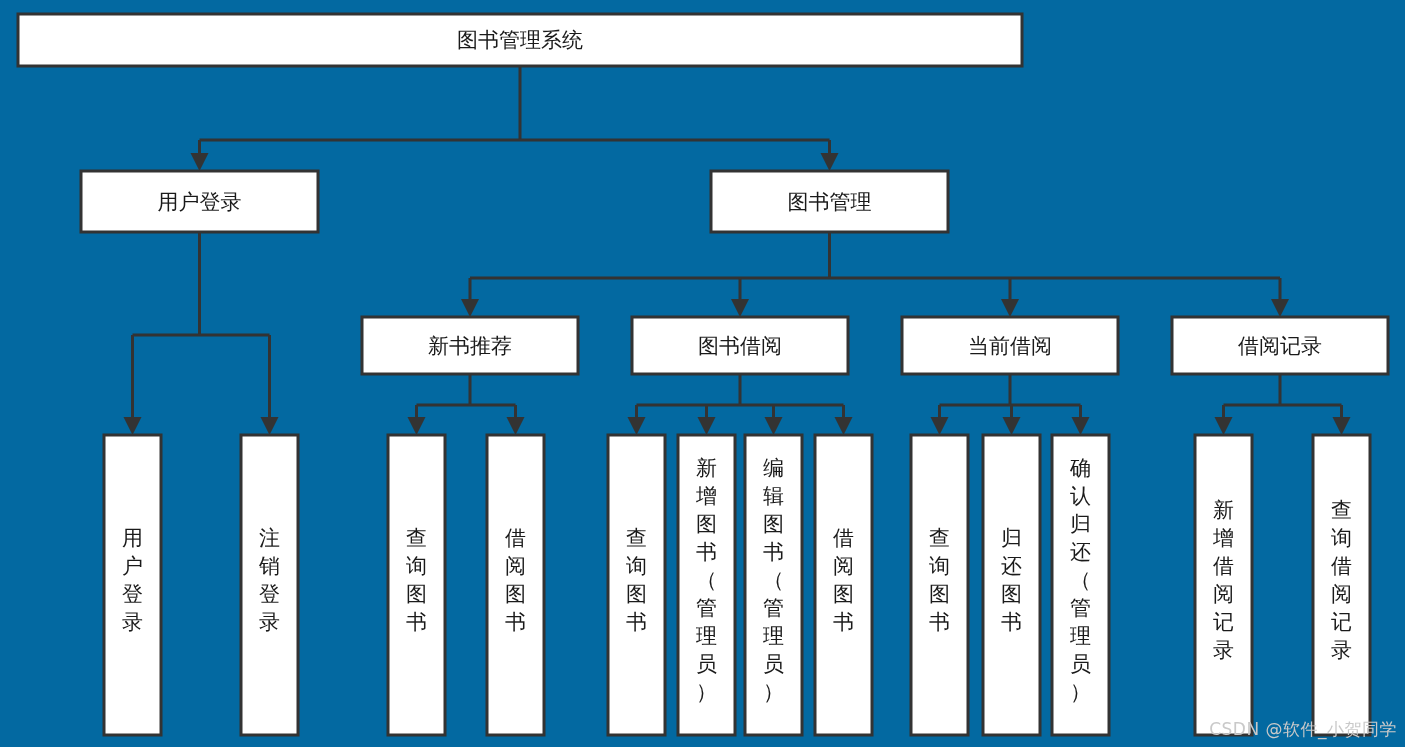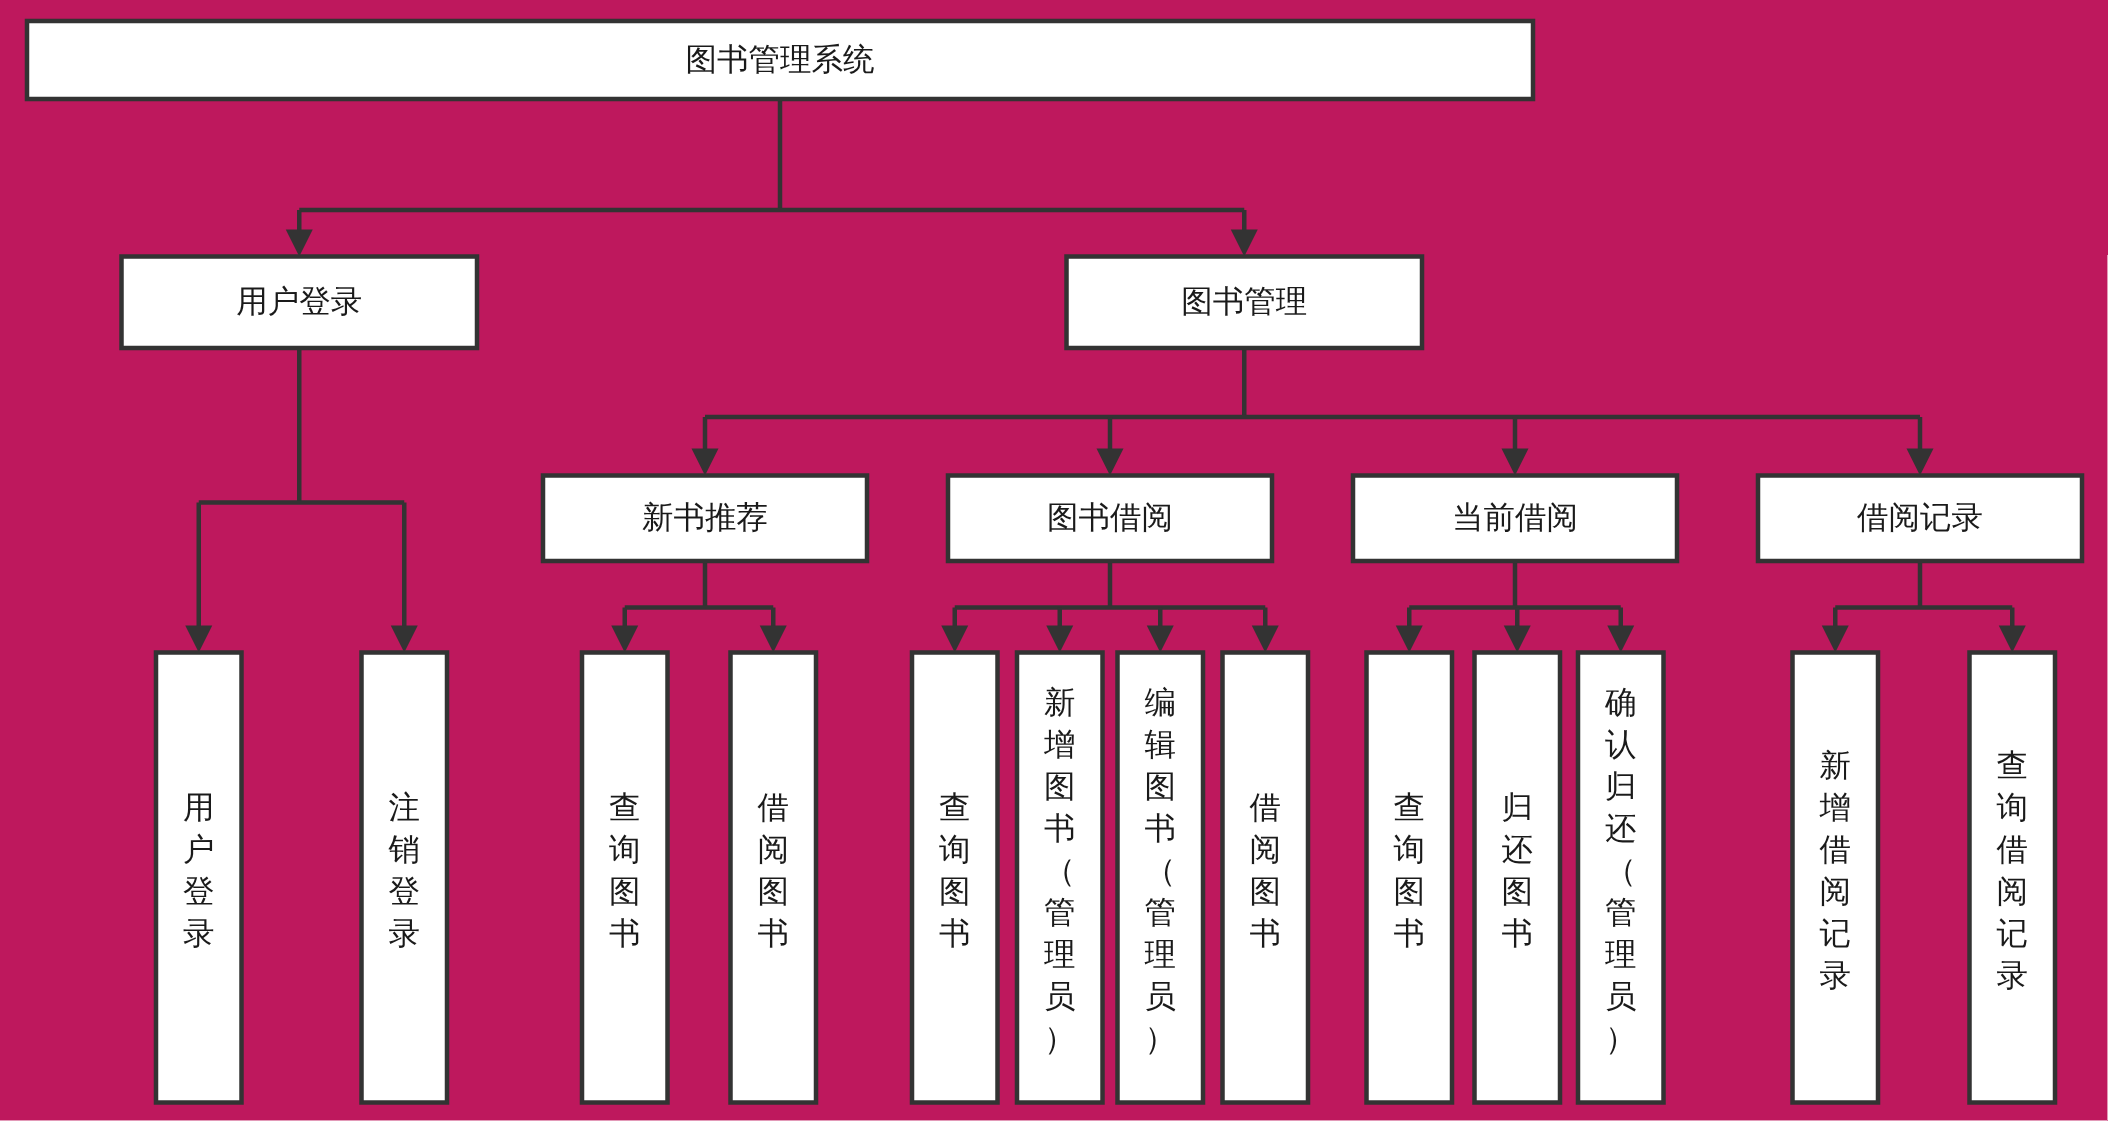--- a/index.html
+++ b/index.html
@@ -10,21 +10,21 @@
   body {
     width: 1405px;
     height: 747px;
     font-family: "DejaVu Sans", "Liberation Sans", sans-serif;
     overflow: hidden;
   }
   #diagram-root {
     position: relative;
     width: 1405px;
     height: 747px;
-    background: #be185d;
+    background: #0369a1;
   }
   svg#flow {
     display: block;
     width: 1405px;
     height: 747px;
   }
   .node-rect {
     fill: #ffffff;
     stroke: #333333;
     stroke-width: 3;
@@ -199,13 +199,14 @@
         <g>
           <rect x="1195" y="435" width="57" height="300" class="node-rect"></rect>
           <text x="1223.5" y="517" class="node-text-vert"><tspan x="1223.5" dy="0">新</tspan><tspan x="1223.5" dy="28">增</tspan><tspan x="1223.5" dy="28">借</tspan><tspan x="1223.5" dy="28">阅</tspan><tspan x="1223.5" dy="28">记</tspan><tspan x="1223.5" dy="28">录</tspan></text>
         </g>
         <g>
           <rect x="1313" y="435" width="57" height="300" class="node-rect"></rect>
           <text x="1341.5" y="517" class="node-text-vert"><tspan x="1341.5" dy="0">查</tspan><tspan x="1341.5" dy="28">询</tspan><tspan x="1341.5" dy="28">借</tspan><tspan x="1341.5" dy="28">阅</tspan><tspan x="1341.5" dy="28">记</tspan><tspan x="1341.5" dy="28">录</tspan></text>
         </g>
       </g>
   </svg>
+  <div class="watermark">CSDN @软件_小贺同学</div>
 </div>
 
 </body></html>

